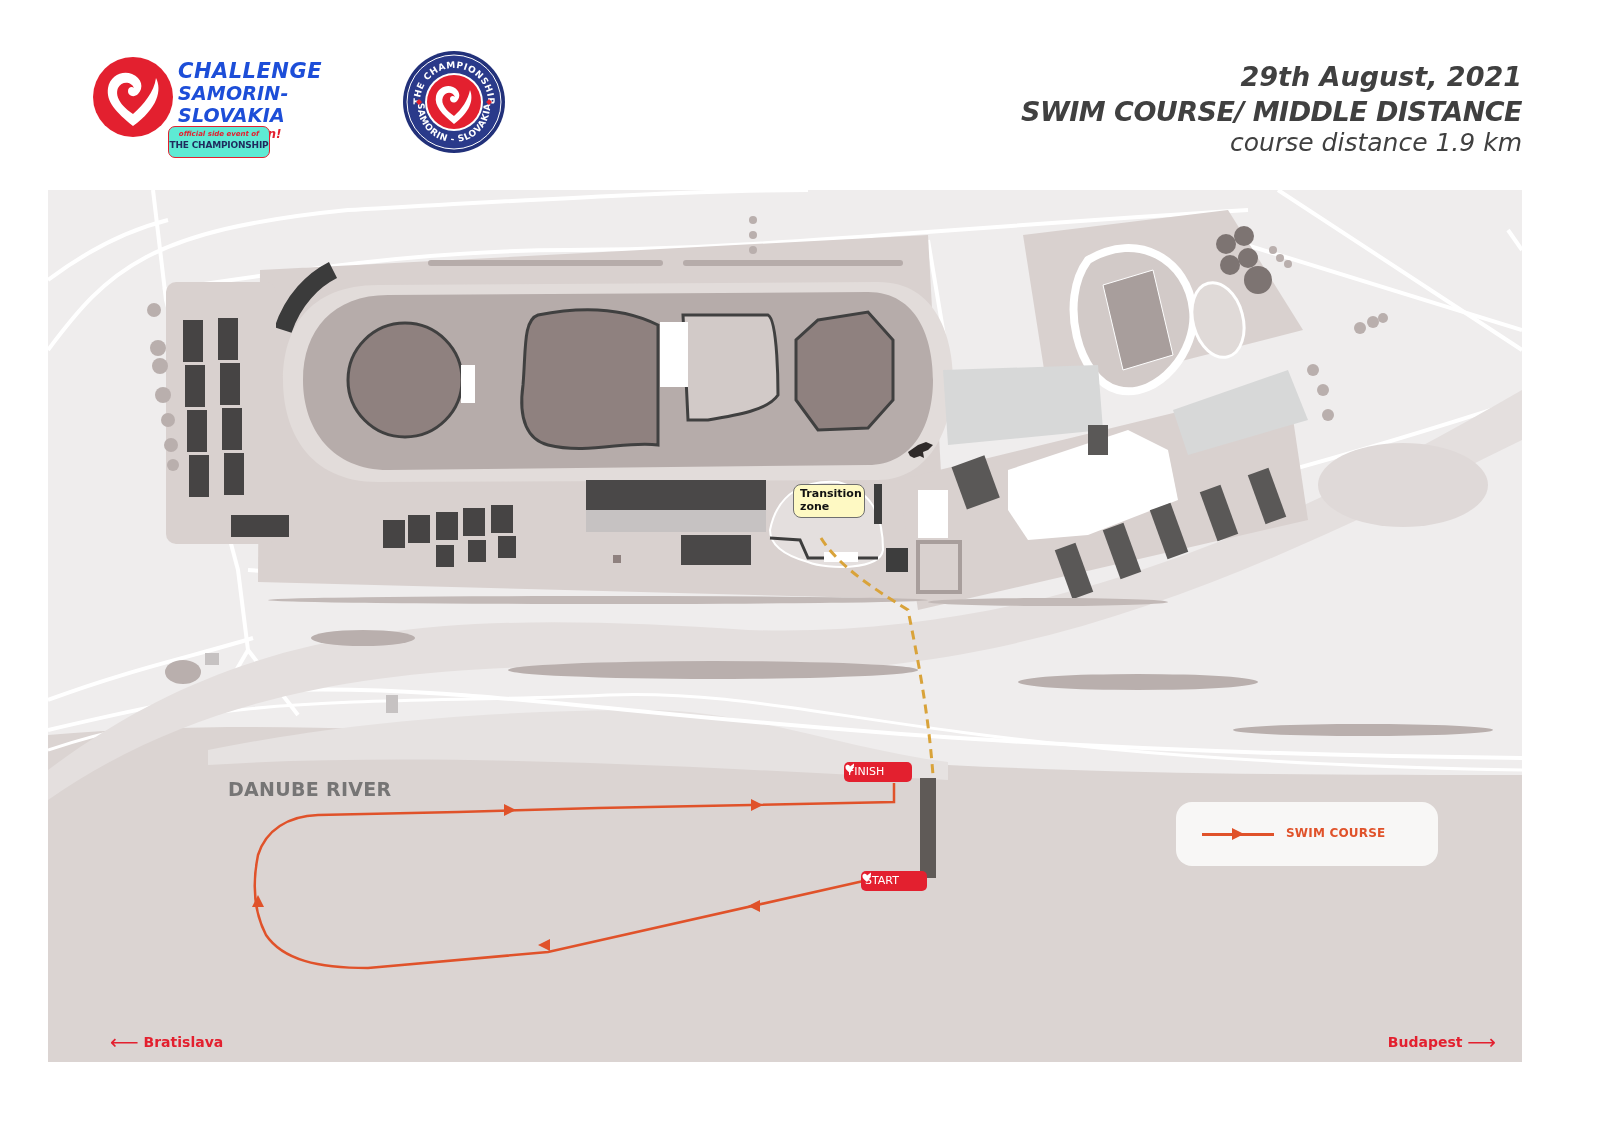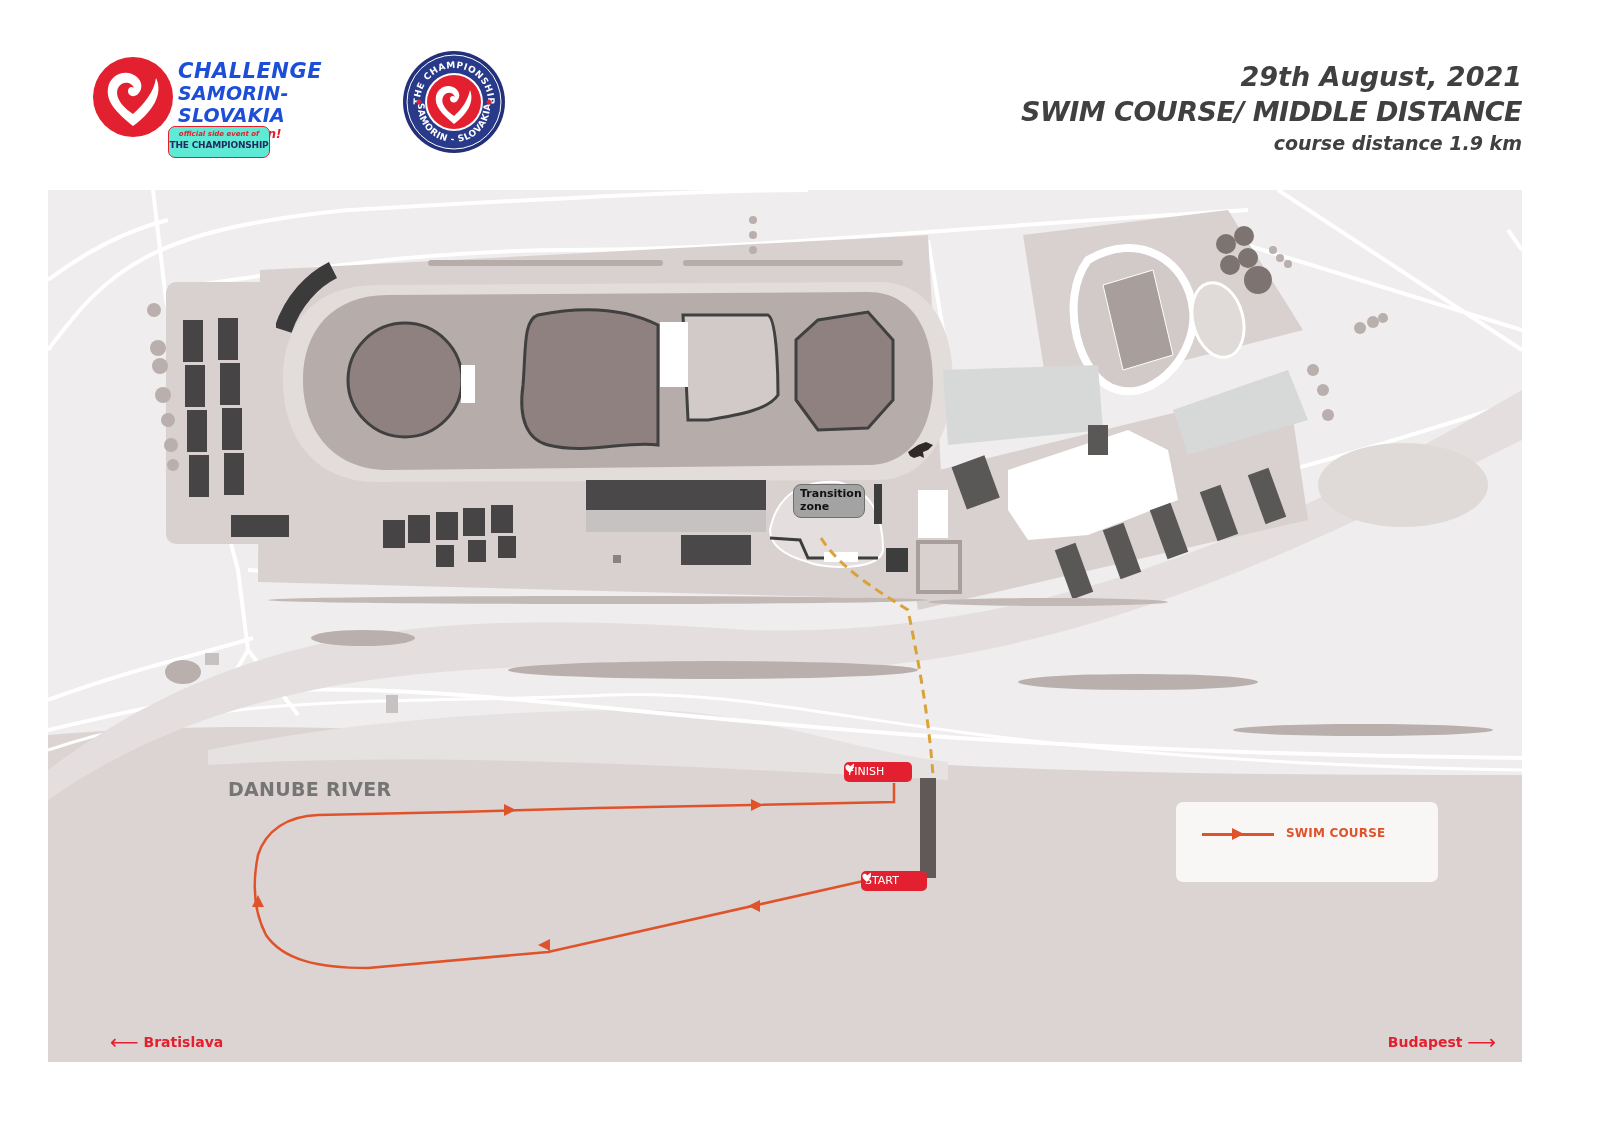--- a/index.html
+++ b/index.html
@@ -13,31 +13,31 @@
   .lt2{font-size:19px;letter-spacing:0.2px;}
   .lt3{font-family:"DejaVu Sans",sans-serif;font-style:italic;font-weight:bold;color:#e3202f;font-size:12px;line-height:16px;}
   .lt3 .thin{font-weight:normal;}
   .side-badge{position:absolute;left:76px;top:70px;width:100px;height:30px;border:1px solid #e3202f;border-radius:7px;text-align:center;background:#5eead4;}
   .sb1{font-size:7px;font-style:italic;font-weight:bold;color:#e3202f;margin-top:3px;line-height:9px;}
   .sb2{font-size:9px;font-weight:bold;color:#1f2b5e;line-height:12px;letter-spacing:-0.2px;}
   .logo-championship{position:absolute;left:402px;top:50px;width:104px;height:104px;}
   .title-block{position:absolute;right:78px;top:60px;text-align:right;color:#404040;}
   .t-date{font-family:"DejaVu Sans",sans-serif;font-weight:bold;font-style:italic;font-size:27px;line-height:34px;}
   .t-course{font-family:"DejaVu Sans",sans-serif;font-weight:bold;font-style:italic;font-size:27px;line-height:36px;letter-spacing:-0.5px;}
-  .t-dist{font-family:"DejaVu Sans",sans-serif;font-style:italic;font-size:19px;line-height:26px;font-weight:bold;}
+  .t-dist{font-family:"DejaVu Sans",sans-serif;font-style:italic;font-size:25px;line-height:26px;font-weight:normal;}
   .map{position:absolute;left:48px;top:190px;width:1474px;height:872px;background:#efeded;overflow:hidden;}
   .map svg{position:absolute;left:0;top:0;}
   .label-abs{position:absolute;}
   .river-label{left:180px;top:588px;font-family:"DejaVu Sans",sans-serif;font-size:19px;font-weight:bold;color:#767575;letter-spacing:0.3px;}
-  .tz-label{left:745px;top:294px;width:72px;height:34px;background:#a3a3a3;border:1px solid #6f6f6f;border-radius:8px;font-size:11px;font-weight:bold;color:#111;line-height:13px;padding:2px 0 0 6px;box-sizing:border-box;}
+  .tz-label{left:745px;top:294px;width:72px;height:34px;background:#fef9c3;border:1px solid #6f6f6f;border-radius:8px;font-size:11px;font-weight:bold;color:#111;line-height:13px;padding:2px 0 0 6px;box-sizing:border-box;}
   .flag{position:absolute;height:20px;background:#e3202f;border-radius:5px;color:#fff;font-size:11px;line-height:20px;padding:0 7px 0 4px;box-sizing:border-box;white-space:nowrap;}
   .flag .ic{display:inline-block;width:12px;height:12px;vertical-align:-2px;margin-right:3px;}
   .flag-finish{left:796px;top:572px;width:68px;}
   .flag-start{left:813px;top:681px;width:66px;}
-  .legend{position:absolute;left:1128px;top:612px;width:262px;height:80px;background:#f8f7f6;border-radius:7px;}
+  .legend{position:absolute;left:1128px;top:612px;width:262px;height:64px;background:#f8f7f6;border-radius:16px;}
   .legend-line{position:absolute;left:26px;top:31px;width:72px;height:3px;background:#e0522a;}
   .legend-arrow{position:absolute;left:56px;top:26px;width:0;height:0;border-top:6px solid transparent;border-bottom:6px solid transparent;border-left:12px solid #e0522a;}
   .legend-text{position:absolute;left:110px;top:24px;font-size:12px;font-weight:bold;color:#e0522a;letter-spacing:0.2px;}
   .dir{position:absolute;top:840px;font-size:14px;font-weight:bold;color:#e3202f;}
   .dir-left{left:18px;margin-left:44px;}
   .dir-right{right:26px;}
   .dir .arrow{display:inline-block;font-weight:normal;font-size:20px;vertical-align:-2px;}
 </style>
 </head>
 <body>

